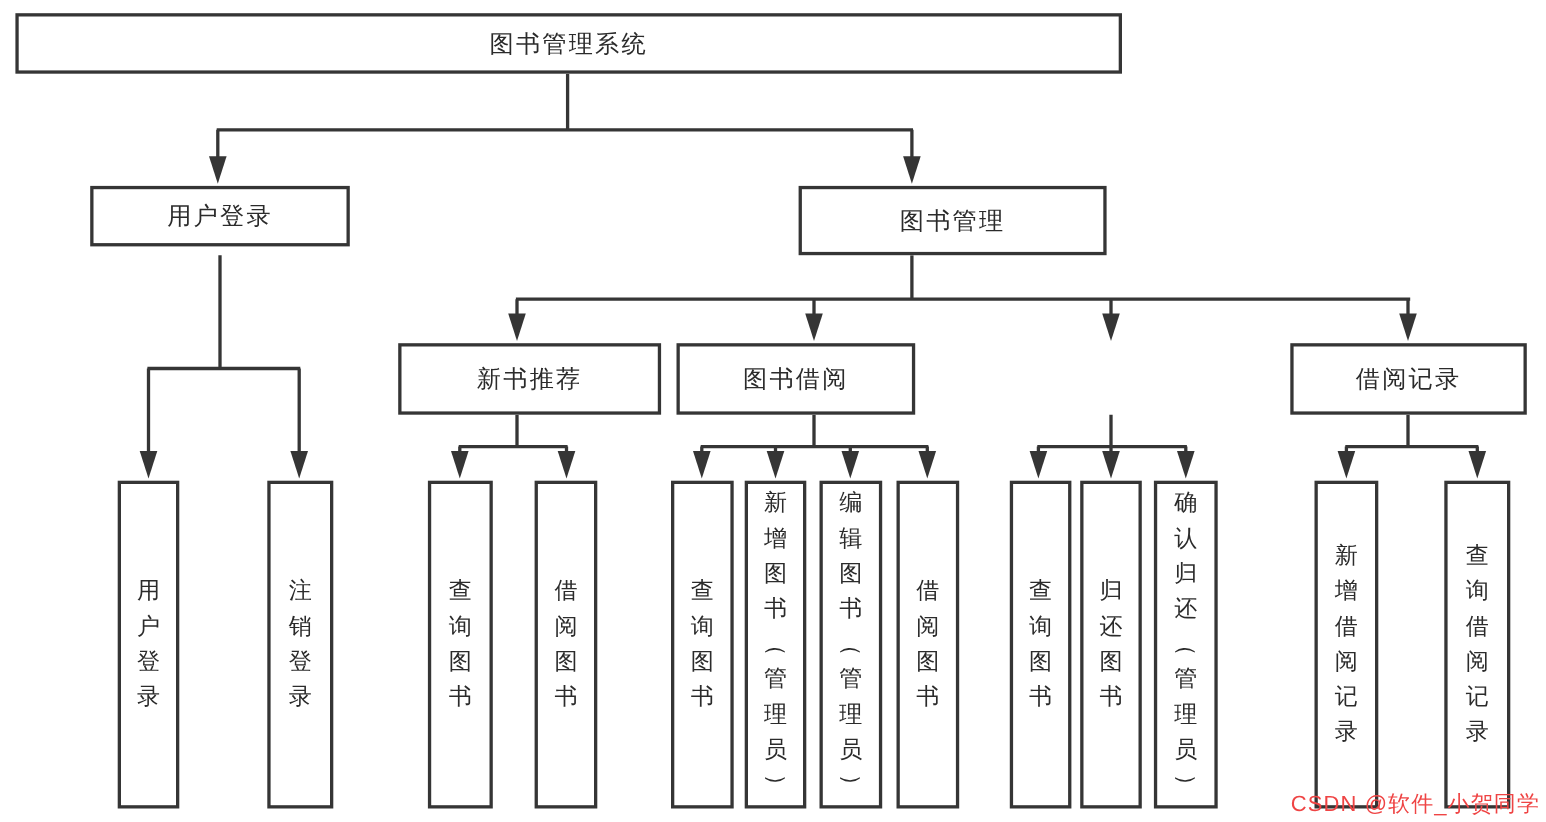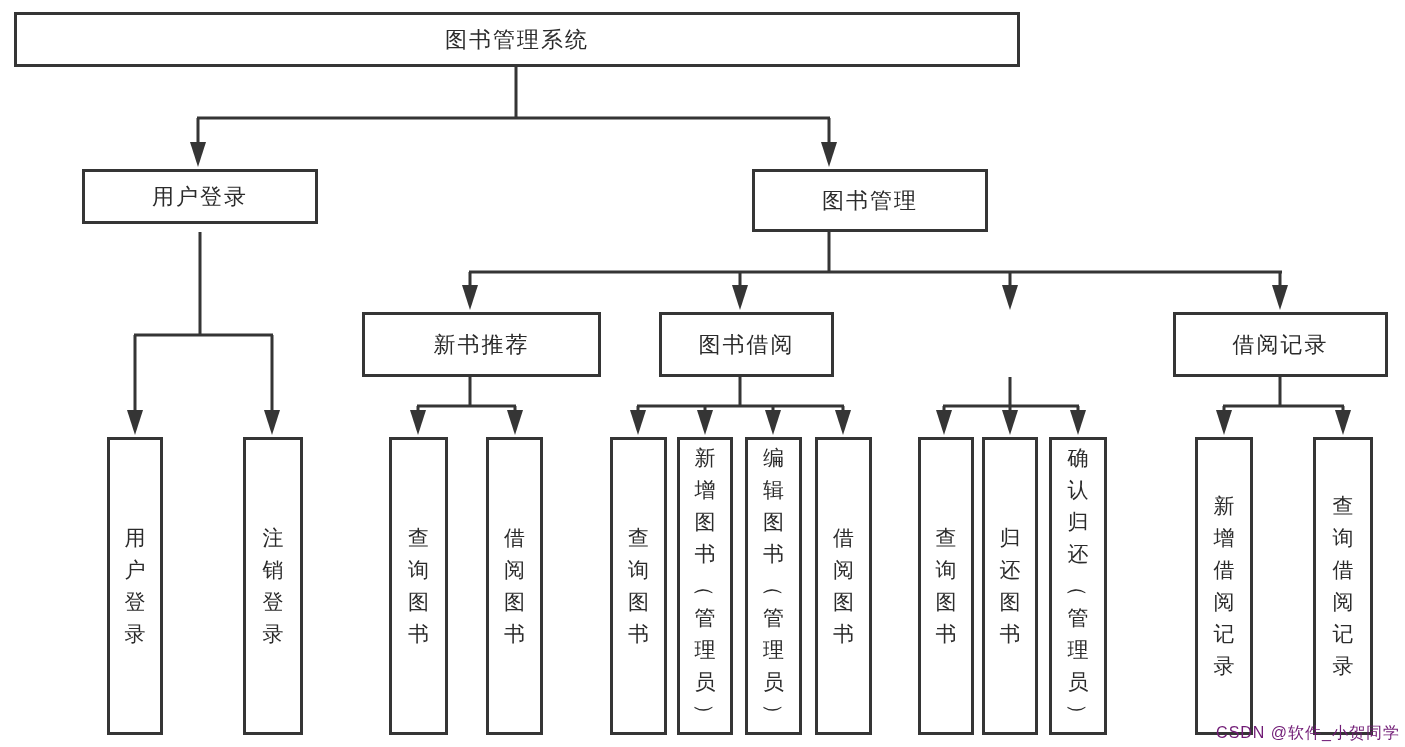--- a/index.html
+++ b/index.html
@@ -14,21 +14,21 @@
     font-size:22px;letter-spacing:2px;white-space:nowrap;
   }
   .leaf{
     top:437px;height:298px;flex-direction:column;letter-spacing:0;
     font-size:21px;
   }
   .vchar{flex:0 0 32px;height:32px;line-height:32px;width:100%;text-align:center;display:block;}
   .vchar.rot{transform:rotate(90deg);}
   #watermark{
     position:absolute;right:5px;bottom:3px;z-index:2;
-    font-size:16px;color:#701a75;letter-spacing:1px;
+    font-size:20px;color:#ef4444;letter-spacing:1px;
   }
 </style>
 </head>
 <body>
 
 <div id="stage">
 
   <svg id="wires" viewBox="0 0 1405 747" xmlns="http://www.w3.org/2000/svg">
     <g stroke="#353535" stroke-width="3" fill="none">
 
@@ -65,24 +65,24 @@
       <polygon points="1002,410 1018,410 1010,435"></polygon>
       <polygon points="1070,410 1086,410 1078,435"></polygon>
       <polygon points="1216,410 1232,410 1224,435"></polygon>
       <polygon points="1335,410 1351,410 1343,435"></polygon>
     </g>
   </svg>
 
   <div class="node" style="left:14px;top:12px;width:1006px;height:55px">图书管理系统</div>
 
   <div class="node" style="left:82px;top:169px;width:236px;height:55px">用户登录</div>
-  <div class="node" style="left:752px;top:169px;width:236px;height:63px">图书管理</div>
+  <div class="node" style="left:726px;top:169px;width:280px;height:63px">图书管理</div>
 
   <div class="node" style="left:362px;top:312px;width:239px;height:65px">新书推荐</div>
-  <div class="node" style="left:659px;top:312px;width:175px;height:65px">图书借阅</div>
+  <div class="node" style="left:615px;top:312px;width:217px;height:65px">图书借阅</div>
   <div class="node" style="left:1173px;top:312px;width:215px;height:65px">借阅记录</div>
 
   <div class="node leaf vtext" style="left:107px;width:56px">
       <span class="vchar">用</span>
       <span class="vchar">户</span>
       <span class="vchar">登</span>
       <span class="vchar">录</span>
     </div>
   <div class="node leaf vtext" style="left:243px;width:60px">
       <span class="vchar">注</span>

